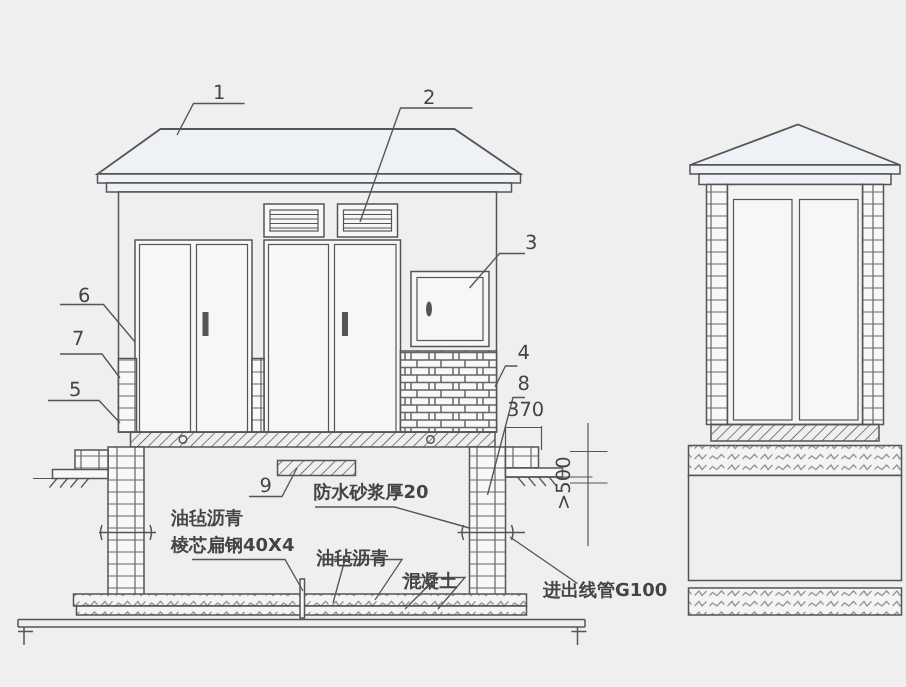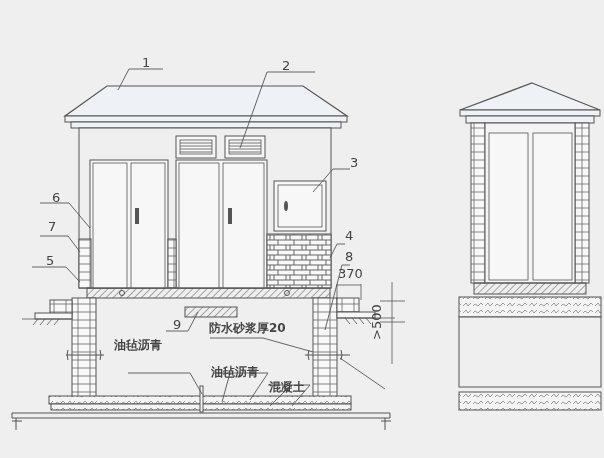--- a/index.html
+++ b/index.html
@@ -156,15 +156,17 @@
 <span class="lbl num" style="left:52px;top:191px">6</span>
 <span class="lbl num" style="left:48px;top:220px">7</span>
 <span class="lbl num" style="left:345px;top:250px">8</span>
 <span class="lbl num" style="left:173px;top:318px">9</span>
 
 <span class="lbl num" style="left:338px;top:267px">370</span>
 <span class="lbl num" style="left:370px;top:340px;transform:rotate(-90deg);transform-origin:left top">&gt;500</span>
 
 <span class="lbl cn" style="left:209px;top:322px">防水砂浆厚20</span>
 <span class="lbl cn" style="left:114px;top:339px">油毡沥青</span>
+<span class="lbl cn" style="left:114px;top:357px">棱芯扁钢40X4</span>
 <span class="lbl cn" style="left:211px;top:366px">油毡沥青</span>
 <span class="lbl cn" style="left:269px;top:381px">混凝土</span>
+<span class="lbl cn" style="left:362px;top:387px">进出线管G100</span>
 </div>
 
 </body></html>

